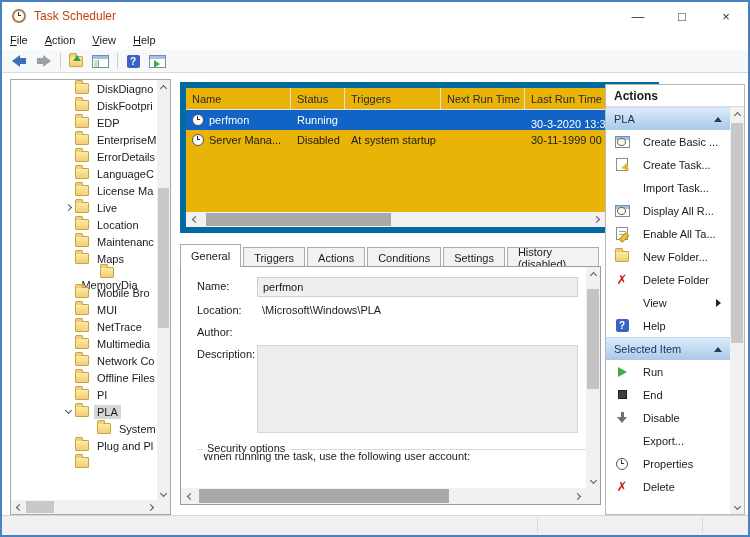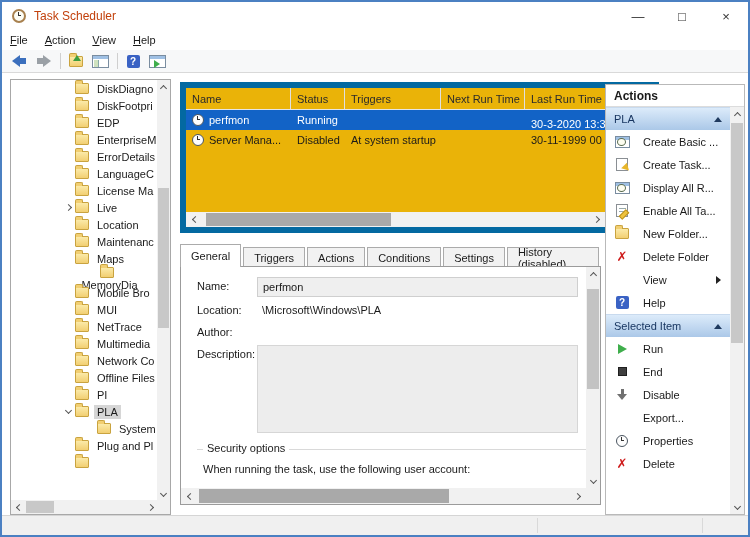--- a/index.html
+++ b/index.html
@@ -77,21 +77,21 @@
   .tab.active{height:23px;background:#fff;position:relative;z-index:2;}
   .details-content{position:absolute;left:0;top:22px;right:0;bottom:0;background:#fff;border:1px solid #9b9b9b;overflow:hidden;}
   .fields{position:absolute;left:0;top:0;right:14px;bottom:17px;padding:10px 0 0 16px;overflow:hidden;}
   .field-row{display:flex;margin-bottom:4px;}
   .field-label{width:60px;flex:none;padding-top:3px;color:#1a1a1a;}
   .field-box{width:321px;height:20px;background:#efefef;border:1px solid #cfcfcf;display:flex;align-items:center;padding-left:5px;}
   .field-plain{width:321px;height:18px;display:flex;align-items:center;padding-left:5px;}
   .desc-box{width:321px;height:88px;background:#ededed;border:1px solid #d6d6d6;}
   .group-box{position:relative;margin-top:16px;width:390px;border-top:1px solid #d9d9d9;}
   .group-label{position:absolute;top:-8px;left:6px;background:#fff;padding:0 4px;}
-  .group-text{margin-top:13px;padding-left:6px;}
+  .group-text{margin-top:0;padding-left:6px;}
   
   .actions-panel{position:absolute;left:603px;top:82px;width:140px;height:431px;background:#fff;border:1px solid #b9b9b9;overflow:hidden;}
   .actions-title{height:22px;display:flex;align-items:center;padding-left:8px;font-weight:bold;font-size:12px;border-bottom:1px solid #dcdcdc;}
   .act-scroll{position:absolute;left:0;top:22px;right:14px;bottom:0;overflow:hidden;}
   .act-header{height:23px;display:flex;align-items:center;padding:0 8px;background:linear-gradient(#dcebfa,#abc8e8);color:#15335e;border-top:1px solid #c8daee;}
   .act-header .tri-up{margin-left:auto;width:0;height:0;border-left:4px solid transparent;border-right:4px solid transparent;border-bottom:5px solid #1f3a5f;}
   .act-item{height:23px;display:flex;align-items:center;}
   .aicon{width:16px;display:flex;justify-content:center;margin-left:8px;flex:none;}
   .alabel{margin-left:13px;}
   .sub-arrow{margin-left:auto;margin-right:9px;width:0;height:0;border-top:4px solid transparent;border-bottom:4px solid transparent;border-left:5px solid #222;}
@@ -431,20 +431,24 @@
           </span>
           <span class="alabel">Create Basic ...</span>
         </div>
         <div class="act-item">
           <span class="aicon">
             <span class="ico-task-new"></span>
           </span>
           <span class="alabel">Create Task...</span>
         </div>
         <div class="act-item">
+          <span class="aicon"></span>
+          <span class="alabel">Import Task...</span>
+        </div>
+        <div class="act-item">
           <span class="aicon">
             <span class="ico-table"></span>
           </span>
           <span class="alabel">Display All R...</span>
         </div>
         <div class="act-item">
           <span class="aicon">
             <span class="ico-paper pencil"></span>
           </span>
           <span class="alabel">Enable All Ta...</span>

